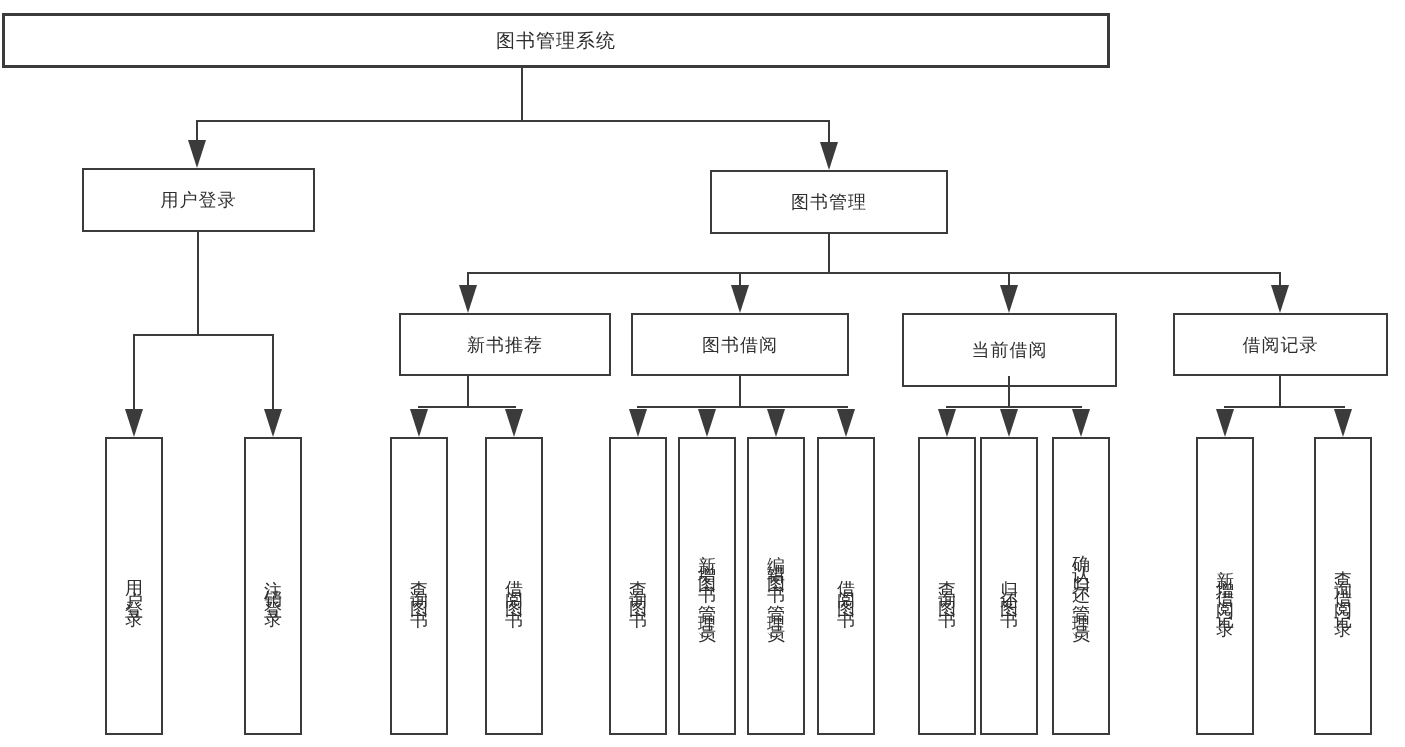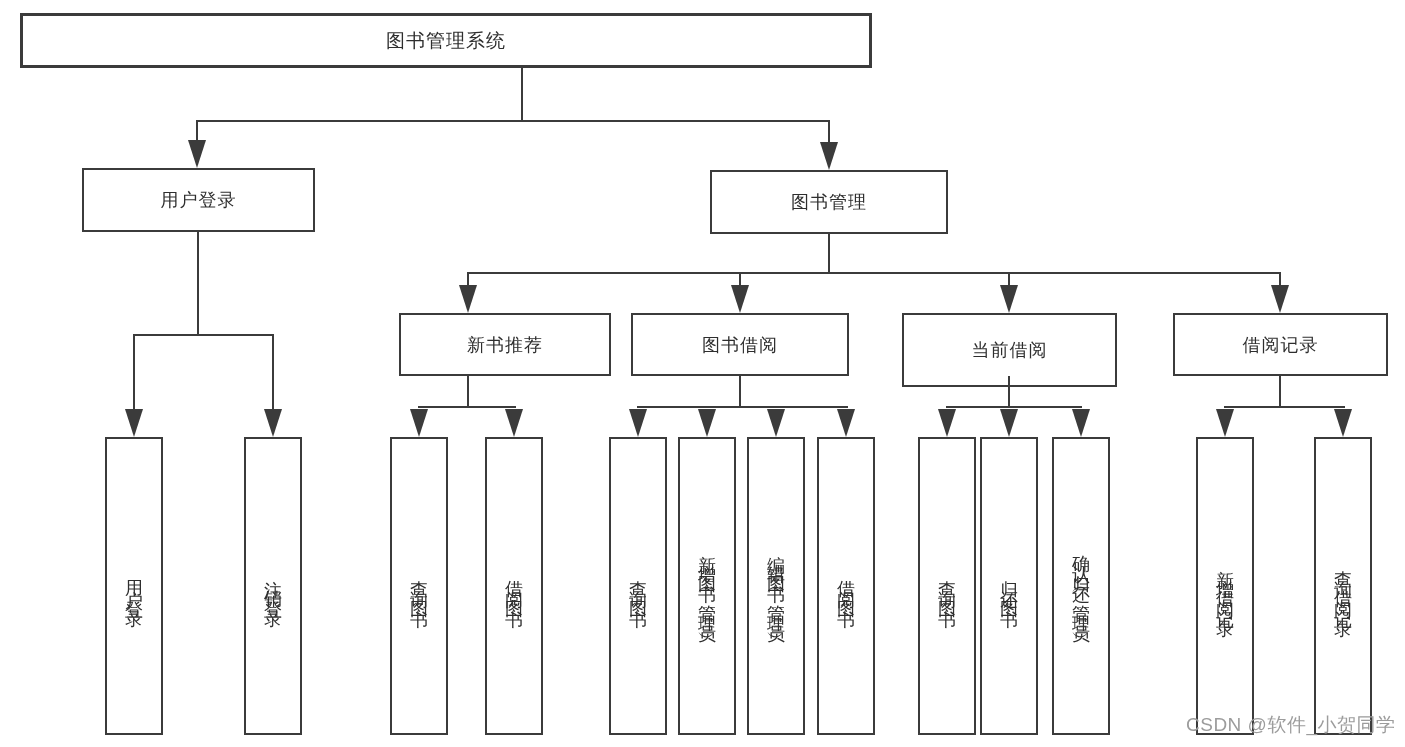--- a/index.html
+++ b/index.html
@@ -53,21 +53,21 @@
     white-space: nowrap;
     z-index: 10;
     letter-spacing: 0.5px;
   }
 </style>
 </head>
 <body>
 
 <div id="stage">
 
-  <div class="bx root" style="left:20px; top:13px; width:852px; height:55px;">
+  <div class="bx root" style="left:2px; top:13px; width:1108px; height:55px;">
     <span>图书管理系统</span>
   </div>
 
   <div class="ln v" style="left:521px; top:68px; height:52px;"></div>
   <div class="ln h" style="left:197px; top:120px; width:633px;"></div>
   <div class="ln v" style="left:196px; top:120px; height:24px;"></div>
   <div class="ar" style="left:188px; top:140px;"></div>
   <div class="ln v" style="left:828px; top:120px; height:24px;"></div>
   <div class="ar" style="left:820px; top:142px;"></div>
 
@@ -169,15 +169,14 @@
     <span>确认归还（管理员）</span>
   </div>
 
   <div class="bx vbx" style="left:1196px; top:437px; width:58px; height:298px;">
     <span>新增借阅记录</span>
   </div>
   <div class="bx vbx" style="left:1314px; top:437px; width:58px; height:298px;">
     <span>查询借阅记录</span>
   </div>
 
-  <div id="watermark">CSDN @软件_小贺同学</div>
 
 </div>
 
 </body></html>

